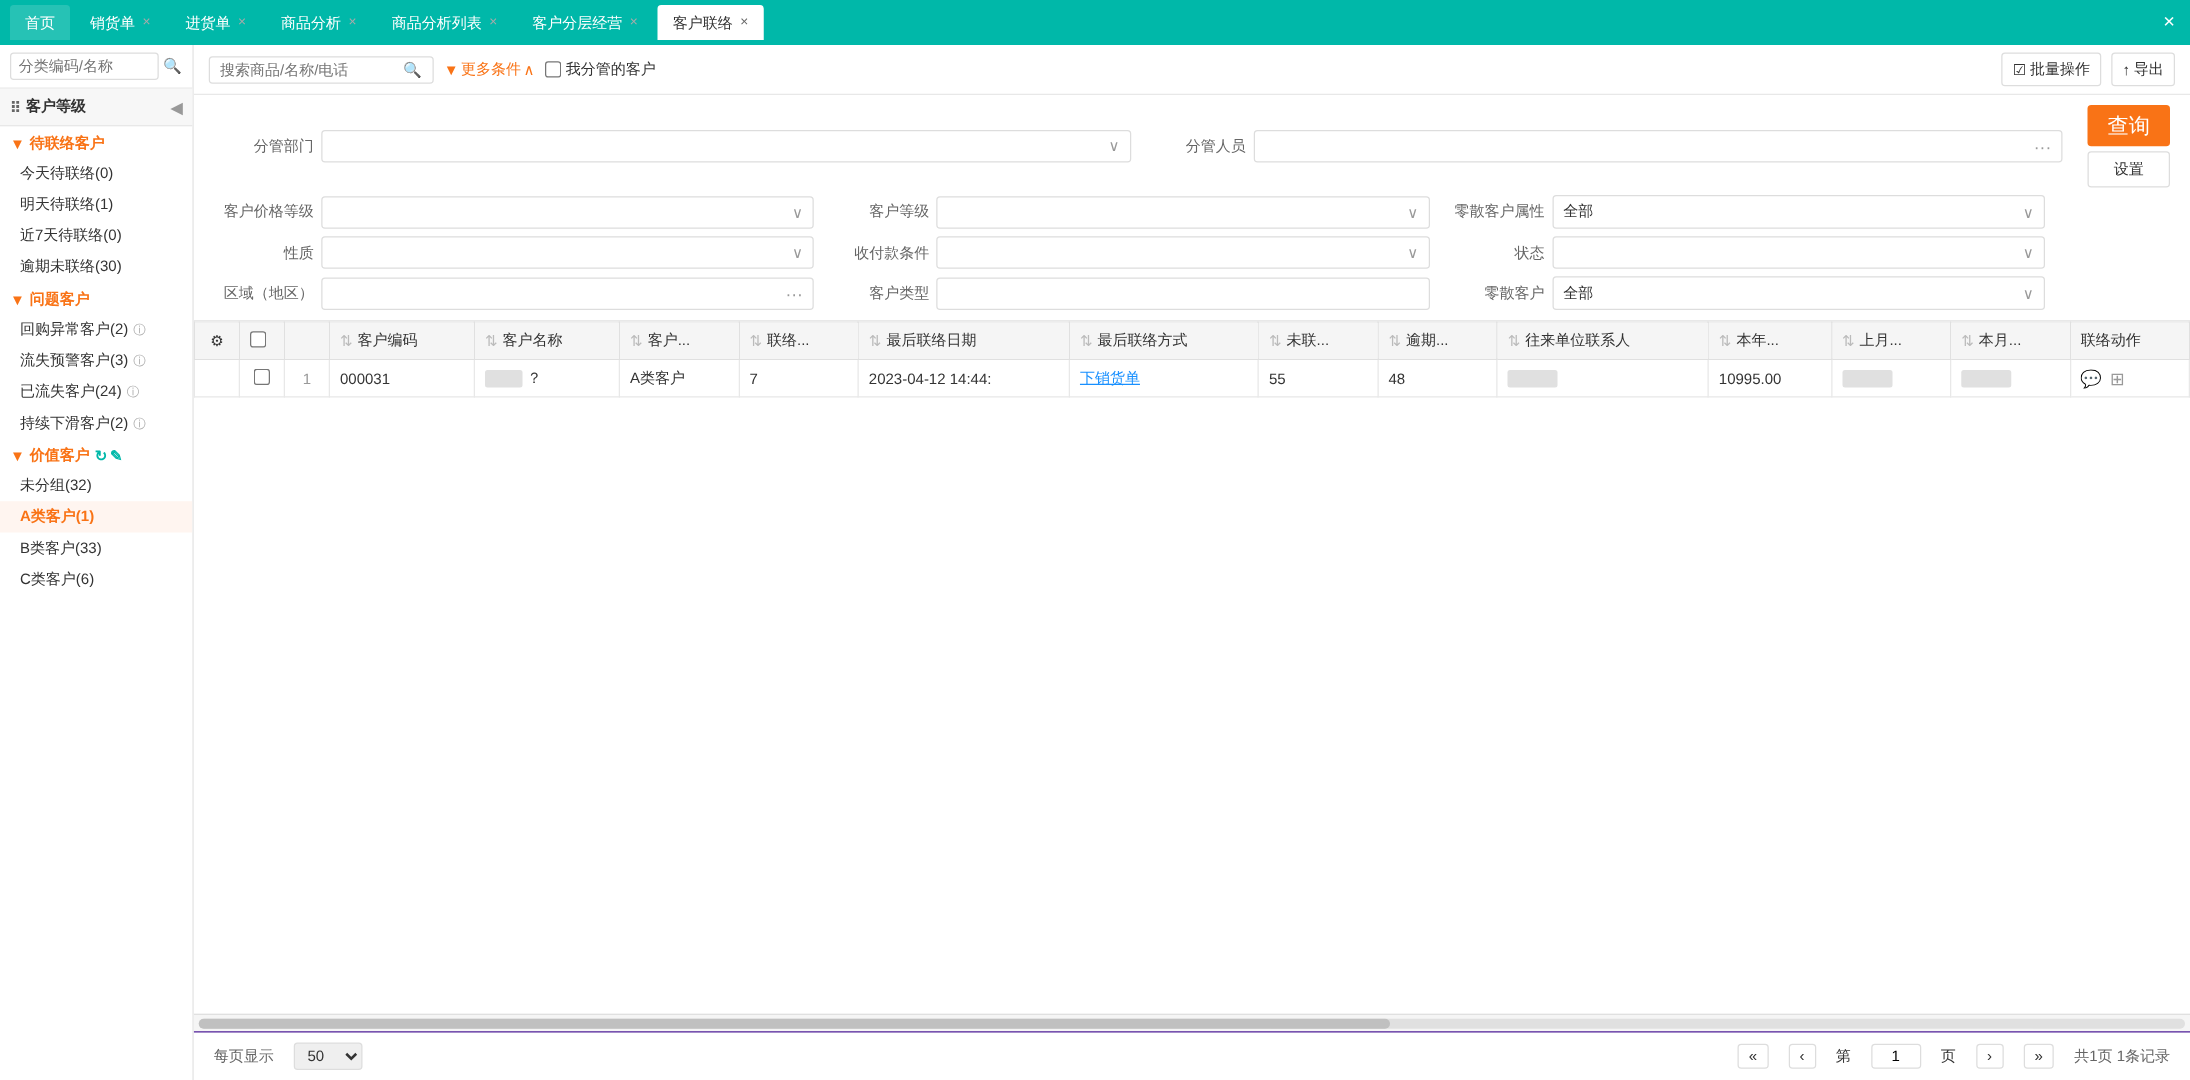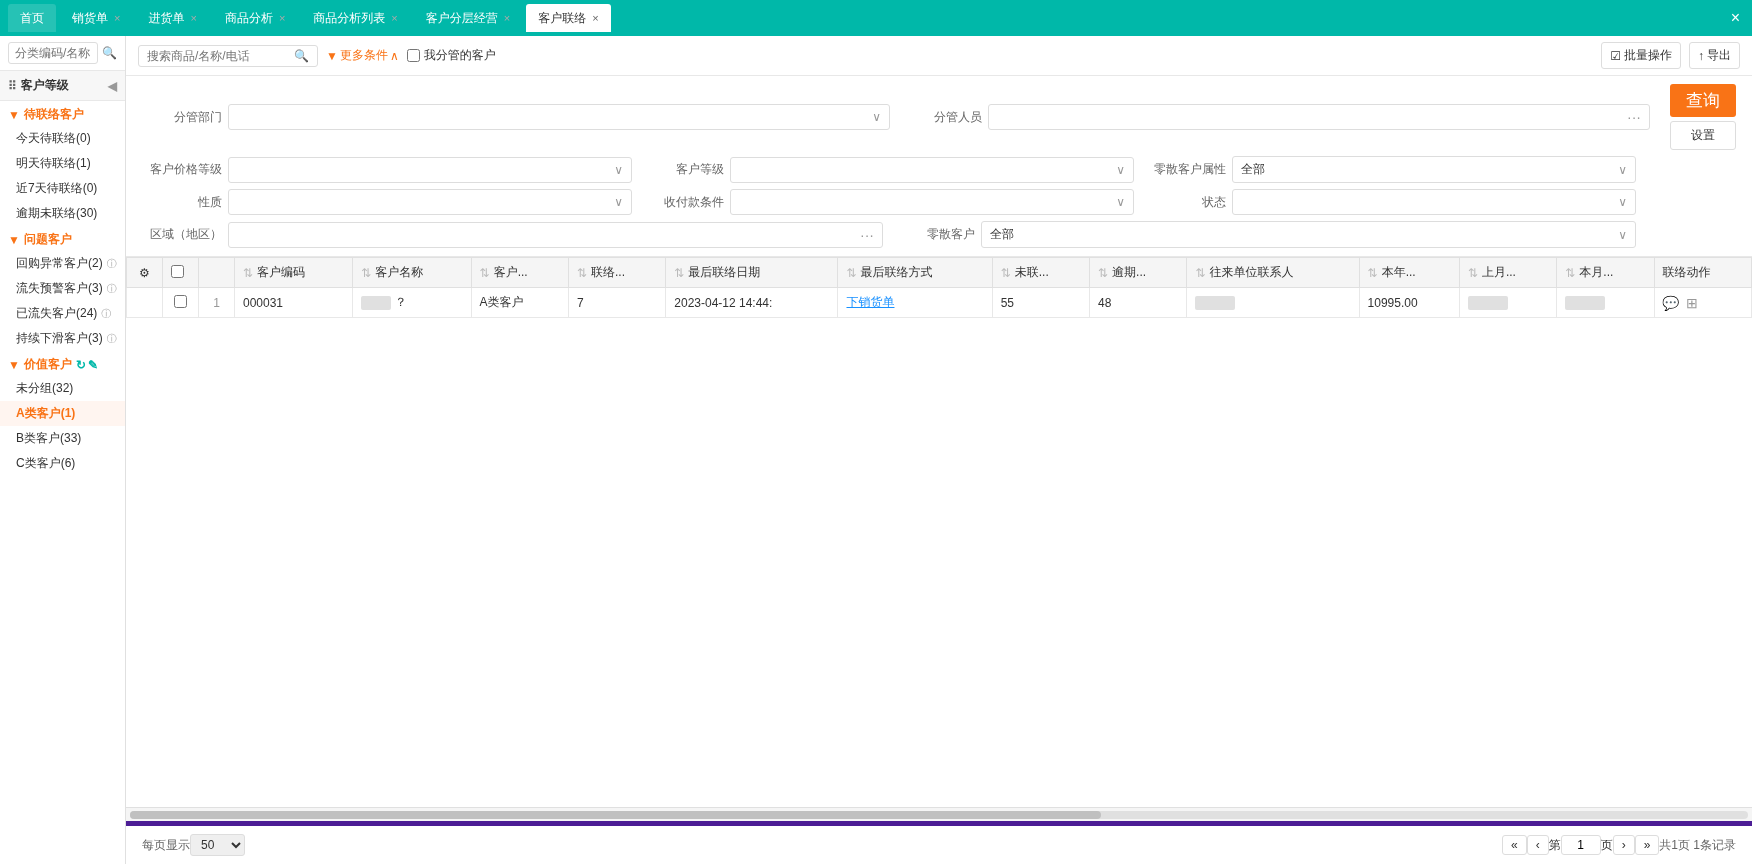--- a/index.html
+++ b/index.html
@@ -20,21 +20,21 @@
     .nav-tab .close-x { color: #aaa; font-size: 11px; cursor: pointer; }
     .nav-tab.active .close-x { color: #666; }
     .nav-spacer { flex: 1; }
     .nav-close-btn { color: #fff; font-size: 16px; cursor: pointer; padding: 4px; }
 
     
     .main-area { display: flex; height: calc(864px - 36px); }
 
     
     .sidebar {
-      width: 126px; background: #fff; border-right: 1px solid #e0e0e0;
+      width: 155px; background: #fff; border-right: 1px solid #e0e0e0;
       display: flex; flex-direction: column; overflow: hidden;
     }
     .sidebar-search {
       display: flex; align-items: center; padding: 6px 8px; border-bottom: 1px solid #e8e8e8;
     }
     .sidebar-search input {
       border: 1px solid #ddd; border-radius: 3px; padding: 3px 6px; width: 100%; font-size: 12px; color: #999;
     }
     .sidebar-search-icon { color: #00b8a9; margin-left: 4px; cursor: pointer; }
 
@@ -138,21 +138,21 @@
       flex: 1; height: 8px; background: #e0e0e0; border-radius: 4px; position: relative;
     }
     .h-scrollbar-thumb {
       position: absolute; left: 0; top: 0; width: 60%; height: 8px;
       background: #c0c0c0; border-radius: 4px; cursor: pointer;
     }
 
     
     .pagination {
       display: flex; align-items: center; padding: 8px 16px;
-      background: #fff; border-top: 5px solid #4c1d95; gap: 0;
+      background: #fff; border-top: 1px solid #4c1d95; gap: 16px;
     }
     .page-label { color: #666; }
     .page-size-select {
       border: 1px solid #ddd; border-radius: 3px; padding: 2px 6px;
       font-size: 12px; color: #333; cursor: pointer;
     }
     .page-spacer { flex: 1; }
     .page-nav-btn {
       border: 1px solid #ddd; border-radius: 3px; padding: 2px 8px;
       background: #fff; cursor: pointer; color: #333; font-size: 12px;
@@ -255,21 +255,21 @@
       </div>
       <div class="sidebar-item">
         <span>流失预警客户(3)</span>
         <span class="info-icon">ⓘ</span>
       </div>
       <div class="sidebar-item">
         <span>已流失客户(24)</span>
         <span class="info-icon">ⓘ</span>
       </div>
       <div class="sidebar-item">
-        <span>持续下滑客户(3)</span>
+        <span>持续下滑客户(2)</span>
         <span class="info-icon">ⓘ</span>
       </div>
 
       <div class="sidebar-group-title">
         <span class="arrow">▼</span>
         <span>价值客户</span>
         <span style="margin-left:4px; color:#00b8a9; cursor:pointer;">↻</span>
         <span style="margin-left:2px; color:#00b8a9; cursor:pointer;">✎</span>
       </div>
       <div class="sidebar-item">
@@ -386,20 +386,26 @@
         </div>
         <div style="width: 88px;"></div>
       </div>
 
       <div class="adv-filter-row">
         <div class="filter-field">
           <span class="filter-label">区域（地区）</span>
           <div class="filter-input">
             <span></span>
             <span class="dots">···</span>
+          </div>
+        </div>
+        <div class="filter-field">
+          <span class="filter-label">客户类型</span>
+          <div class="filter-input">
+            <span></span>
           </div>
         </div>
         <div class="filter-field">
           <span class="filter-label">零散客户</span>
           <div class="filter-input">
             <span>全部</span>
             <span class="arrow-down">∨</span>
           </div>
         </div>
         <div style="width: 88px;"></div>

